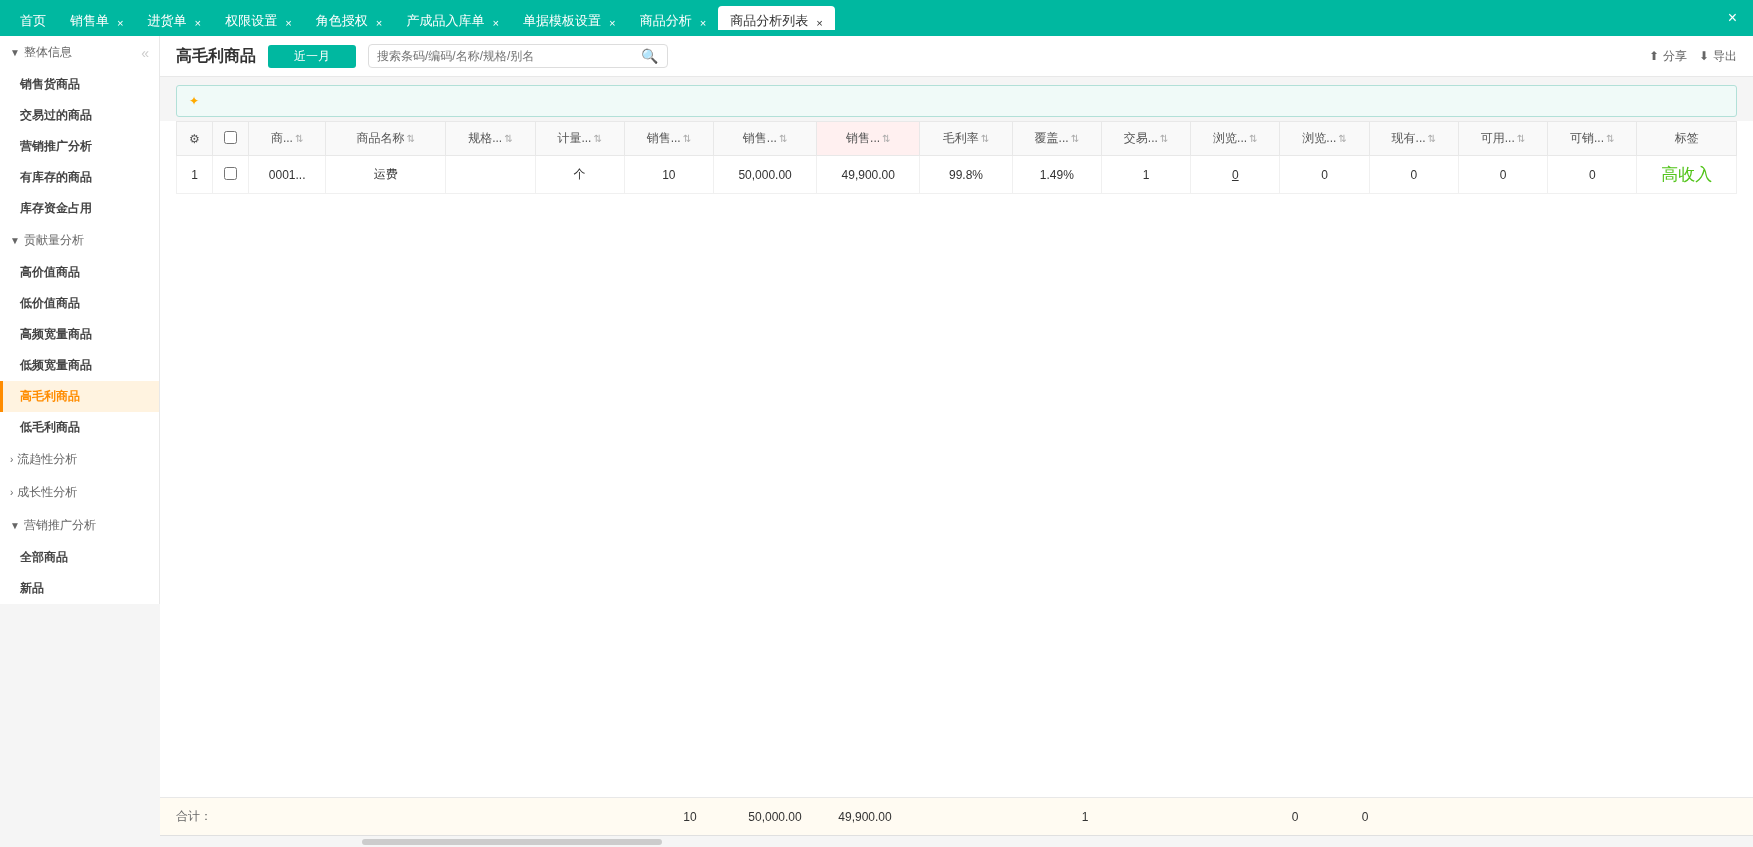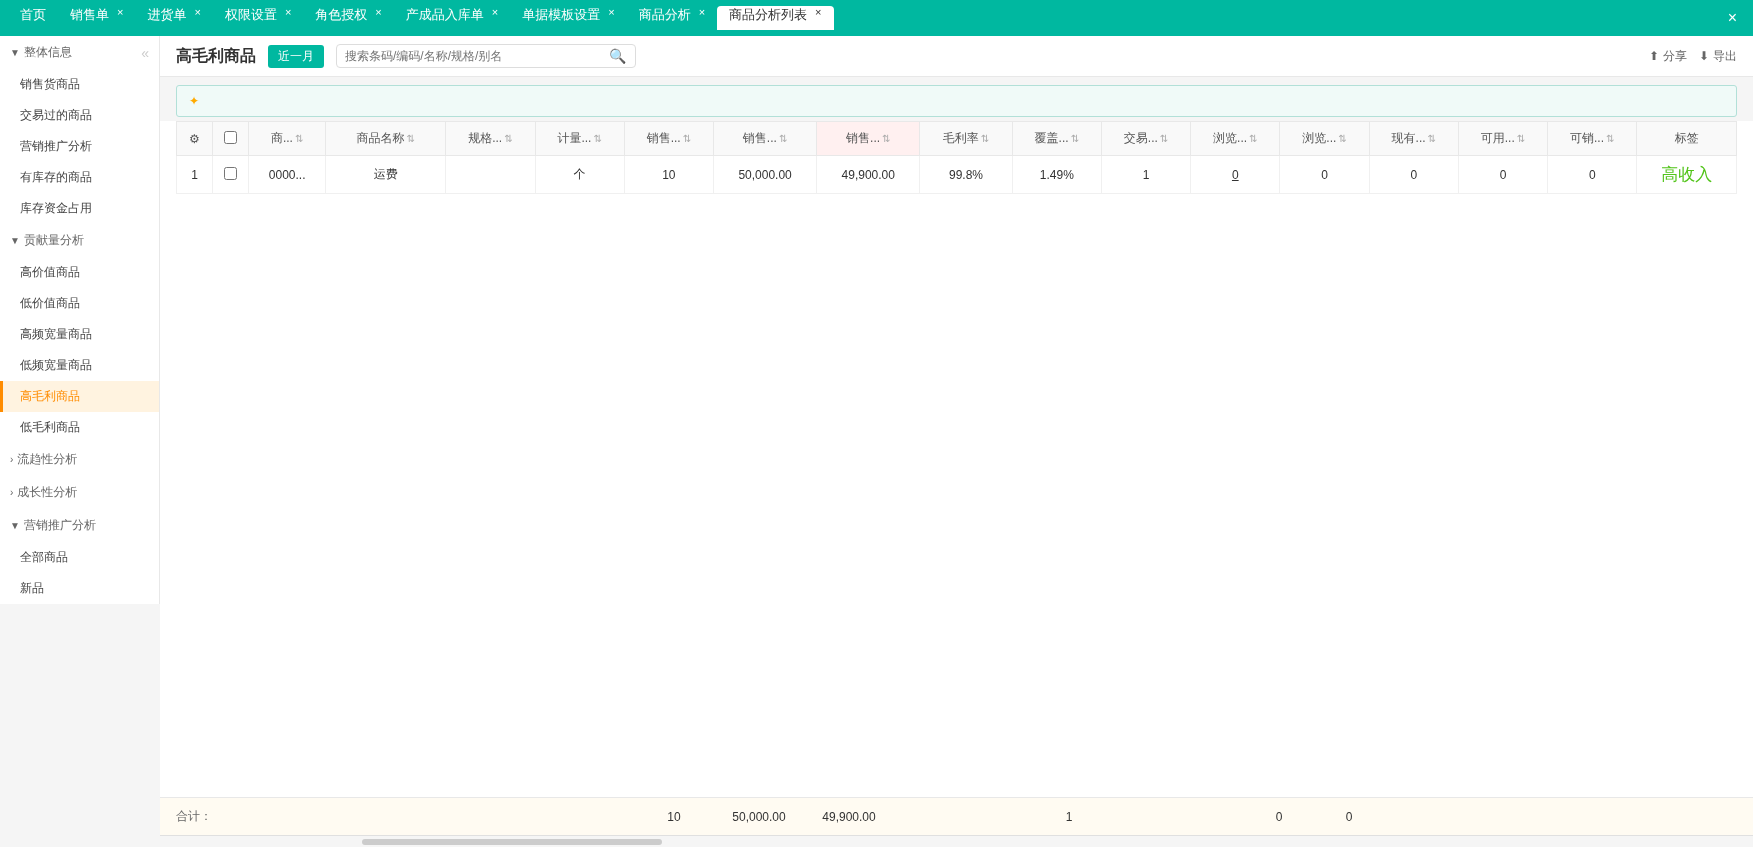--- a/index.html
+++ b/index.html
@@ -9,28 +9,29 @@
     .top-nav {
       display: flex;
       align-items: center;
       background: #00b8a0;
       height: 36px;
       padding: 0 8px;
       gap: 0;
     }
     .nav-item {
       display: flex;
-      align-items: flex-start;
+      align-items: flex-end;
       padding: 0 12px;
       height: 24px;
       color: #fff;
       cursor: pointer;
       font-size: 13px;
       white-space: nowrap;
       gap: 4px;
+      font-family: Liberation Mono, monospace;
     }
     .nav-item.active {
       background: #ffffff;
       color: #333;
       border-radius: 4px 4px 0 0;
     }
     .nav-item .close-x {
       font-size: 11px;
       margin-left: 4px;
       color: inherit;
@@ -69,20 +70,21 @@
     }
     .sidebar-group-title .arrow { font-size: 10px; }
     .sidebar-item {
       padding: 7px 10px 7px 20px;
       font-size: 12px;
       color: #444;
       cursor: pointer;
       white-space: nowrap;
       overflow: hidden;
       text-overflow: ellipsis;
+      font-weight: bold;
     }
     .sidebar-item.active {
       background: #fff3e0;
       color: #ff8c00;
       border-left: 3px solid #ff8c00;
       padding-left: 17px;
     }
     .sidebar-wrapper {
       position: relative;
     }
@@ -108,21 +110,21 @@
     .content-title {
       font-size: 16px;
       font-weight: bold;
       color: #333;
     }
     .period-btn {
       background: #00b8a0;
       color: #fff;
       border: none;
       border-radius: 3px;
-      padding: 3px 10px;
+      padding: 3px 26px;
       font-size: 12px;
       cursor: pointer;
     }
     .search-box {
       display: flex;
       align-items: center;
       border: 1px solid #ddd;
       border-radius: 4px;
       padding: 3px 8px;
       flex: 1;
@@ -206,21 +208,21 @@
     .footer-bar {
       display: flex;
       align-items: center;
       background: #fffbf2;
       border-top: 1px solid #e8e8e8;
       padding: 8px 16px;
       font-size: 12px;
       color: #333;
       min-height: 38px;
     }
-    .footer-label { margin-right: 16px; color: #666; }
+    .footer-label { margin-right: 32px; color: #666; }
     .footer-cells {
       display: flex;
       align-items: center;
       gap: 0;
       flex: 1;
     }
     .footer-cell {
       text-align: center;
       padding: 0 6px;
     }
@@ -487,21 +489,21 @@
               <span class="col-label">
                 <span>标签</span>
               </span>
             </th>
           </tr>
         </thead>
         <tbody>
           <tr>
             <td>1</td>
             <td><input type="checkbox" style=""></td>
-            <td><span>0000...</span></td>
+            <td><span>0001...</span></td>
             <td><span>运费</span></td>
             <td><span></span></td>
             <td><span>个</span></td>
             <td><span>10</span></td>
             <td><span>50,000.00</span></td>
             <td><span>49,900.00</span></td>
             <td><span>99.8%</span></td>
             <td><span>1.49%</span></td>
             <td><span>1</span></td>
             <td><span class="underline-link">0</span></td>

